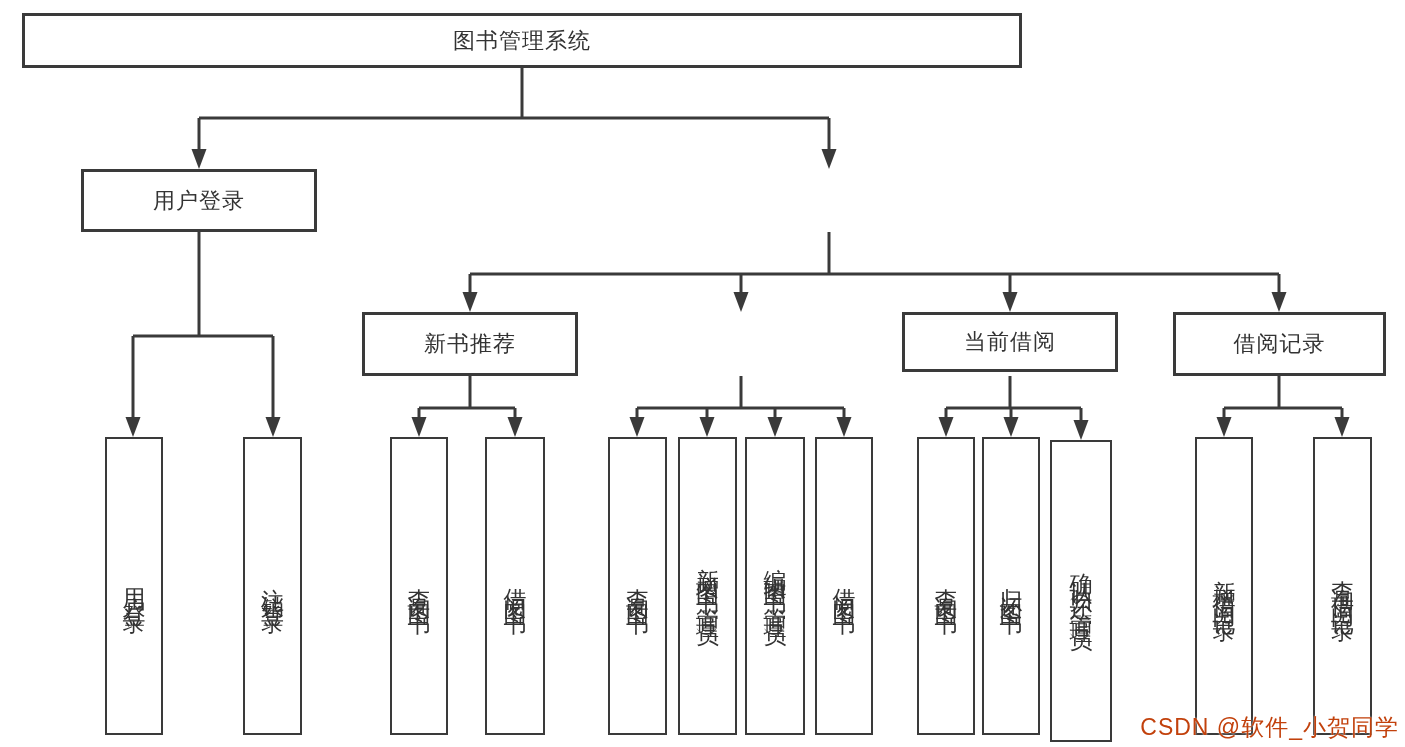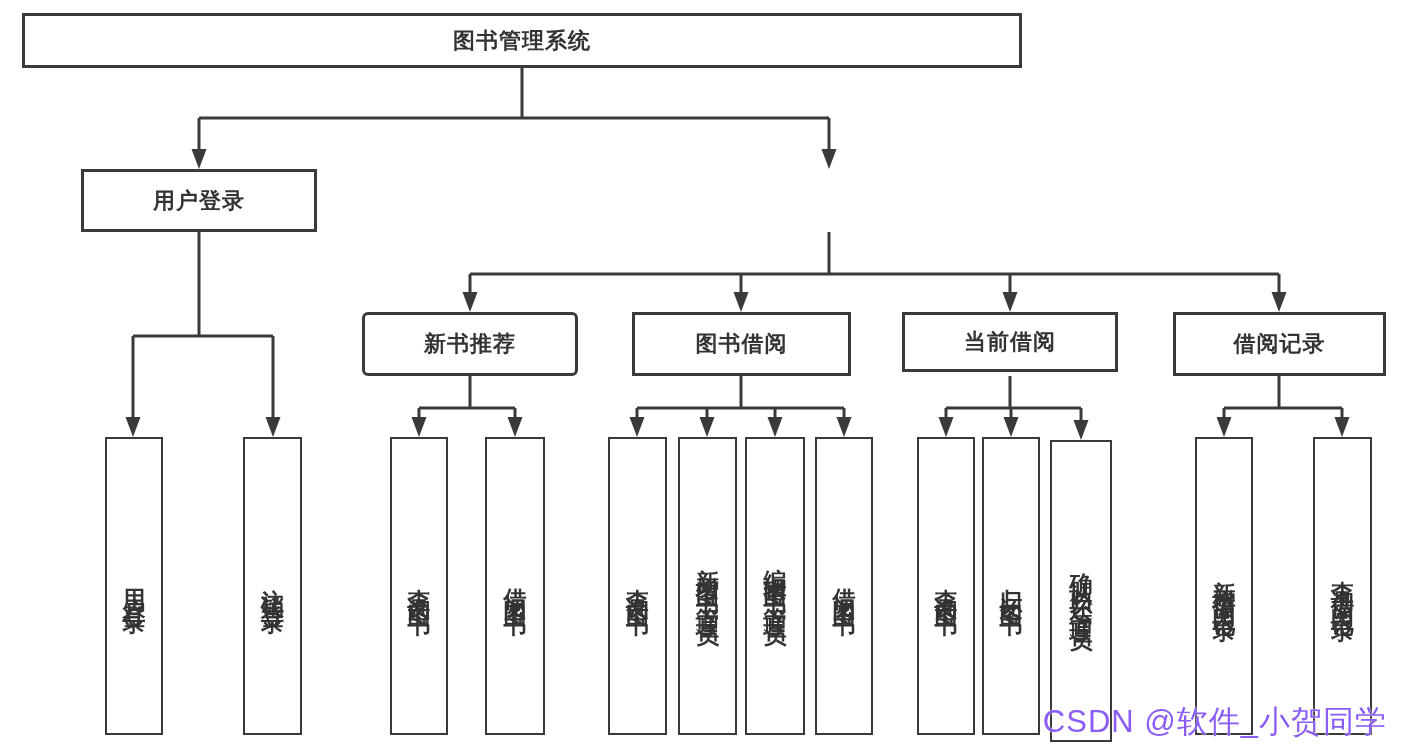--- a/index.html
+++ b/index.html
@@ -21,44 +21,43 @@
   }
   .node {
     position: absolute;
     background: #ffffff;
     display: flex;
     align-items: center;
     justify-content: center;
     color: #333333;
     z-index: 2;
     box-sizing: border-box;
-    font-weight: bold;
   }
   .node.h {
     border: 3px solid #3a3a3a;
     font-size: 22px;
     letter-spacing: 1px;
     white-space: nowrap;
   }
   .node.v {
     border: 2.5px solid #3a3a3a;
     font-size: 23px;
   }
   .node.v .vtext {
     writing-mode: vertical-rl;
     text-orientation: mixed;
     letter-spacing: 8px;
     line-height: 1;
     white-space: nowrap;
   }
   #watermark {
     position: absolute;
-    right: 18px; bottom: 4px;
-    font-size: 31px;
-    color: #8b5cf6;
+    right: 6px; bottom: 4px;
+    font-size: 23px;
+    color: #c2410c;
     text-shadow: 0 0 2px #ffffff;
     z-index: 3;
     letter-spacing: 1px;
     white-space: nowrap;
   }
 </style>
 </head>
 <body>
 
 <div id="stage">
@@ -115,22 +114,21 @@
       <line x1="1224" y1="408" x2="1224" y2="421" stroke="#3a3a3a" stroke-width="3"></line>
       <polygon points="1216.5,417 1231.5,417 1224,437" fill="#3a3a3a"></polygon>
       <line x1="1342" y1="408" x2="1342" y2="421" stroke="#3a3a3a" stroke-width="3"></line>
       <polygon points="1334.5,417 1349.5,417 1342,437" fill="#3a3a3a"></polygon>
     </svg>
 
   <div class="node h" style="left:22px; top:13px; width:1000px; height:55px;">图书管理系统</div>
 
   <div class="node h" style="left:81px; top:169px; width:236px; height:63px;">用户登录</div>
 
-  <div class="node h" style="left:362px; top:312px; width:216px; height:64px;border-radius:6px;">新书推荐</div>
-  <div class="node h" style="left:632px; top:312px; width:219px; height:64px;">图书借阅</div>
+  <div class="node h" style="left:362px; top:312px; width:216px; height:64px;">新书推荐</div>
   <div class="node h" style="left:902px; top:312px; width:216px; height:60px;">当前借阅</div>
   <div class="node h" style="left:1173px; top:312px; width:213px; height:64px;">借阅记录</div>
 
   <div class="node v" style="left:105px; top:437px; width:58px; height:298px;">
     <span class="vtext">用户登录</span>
     </div>
   <div class="node v" style="left:243px; top:437px; width:59px; height:298px;">
     <span class="vtext">注销登录</span>
     </div>
 

